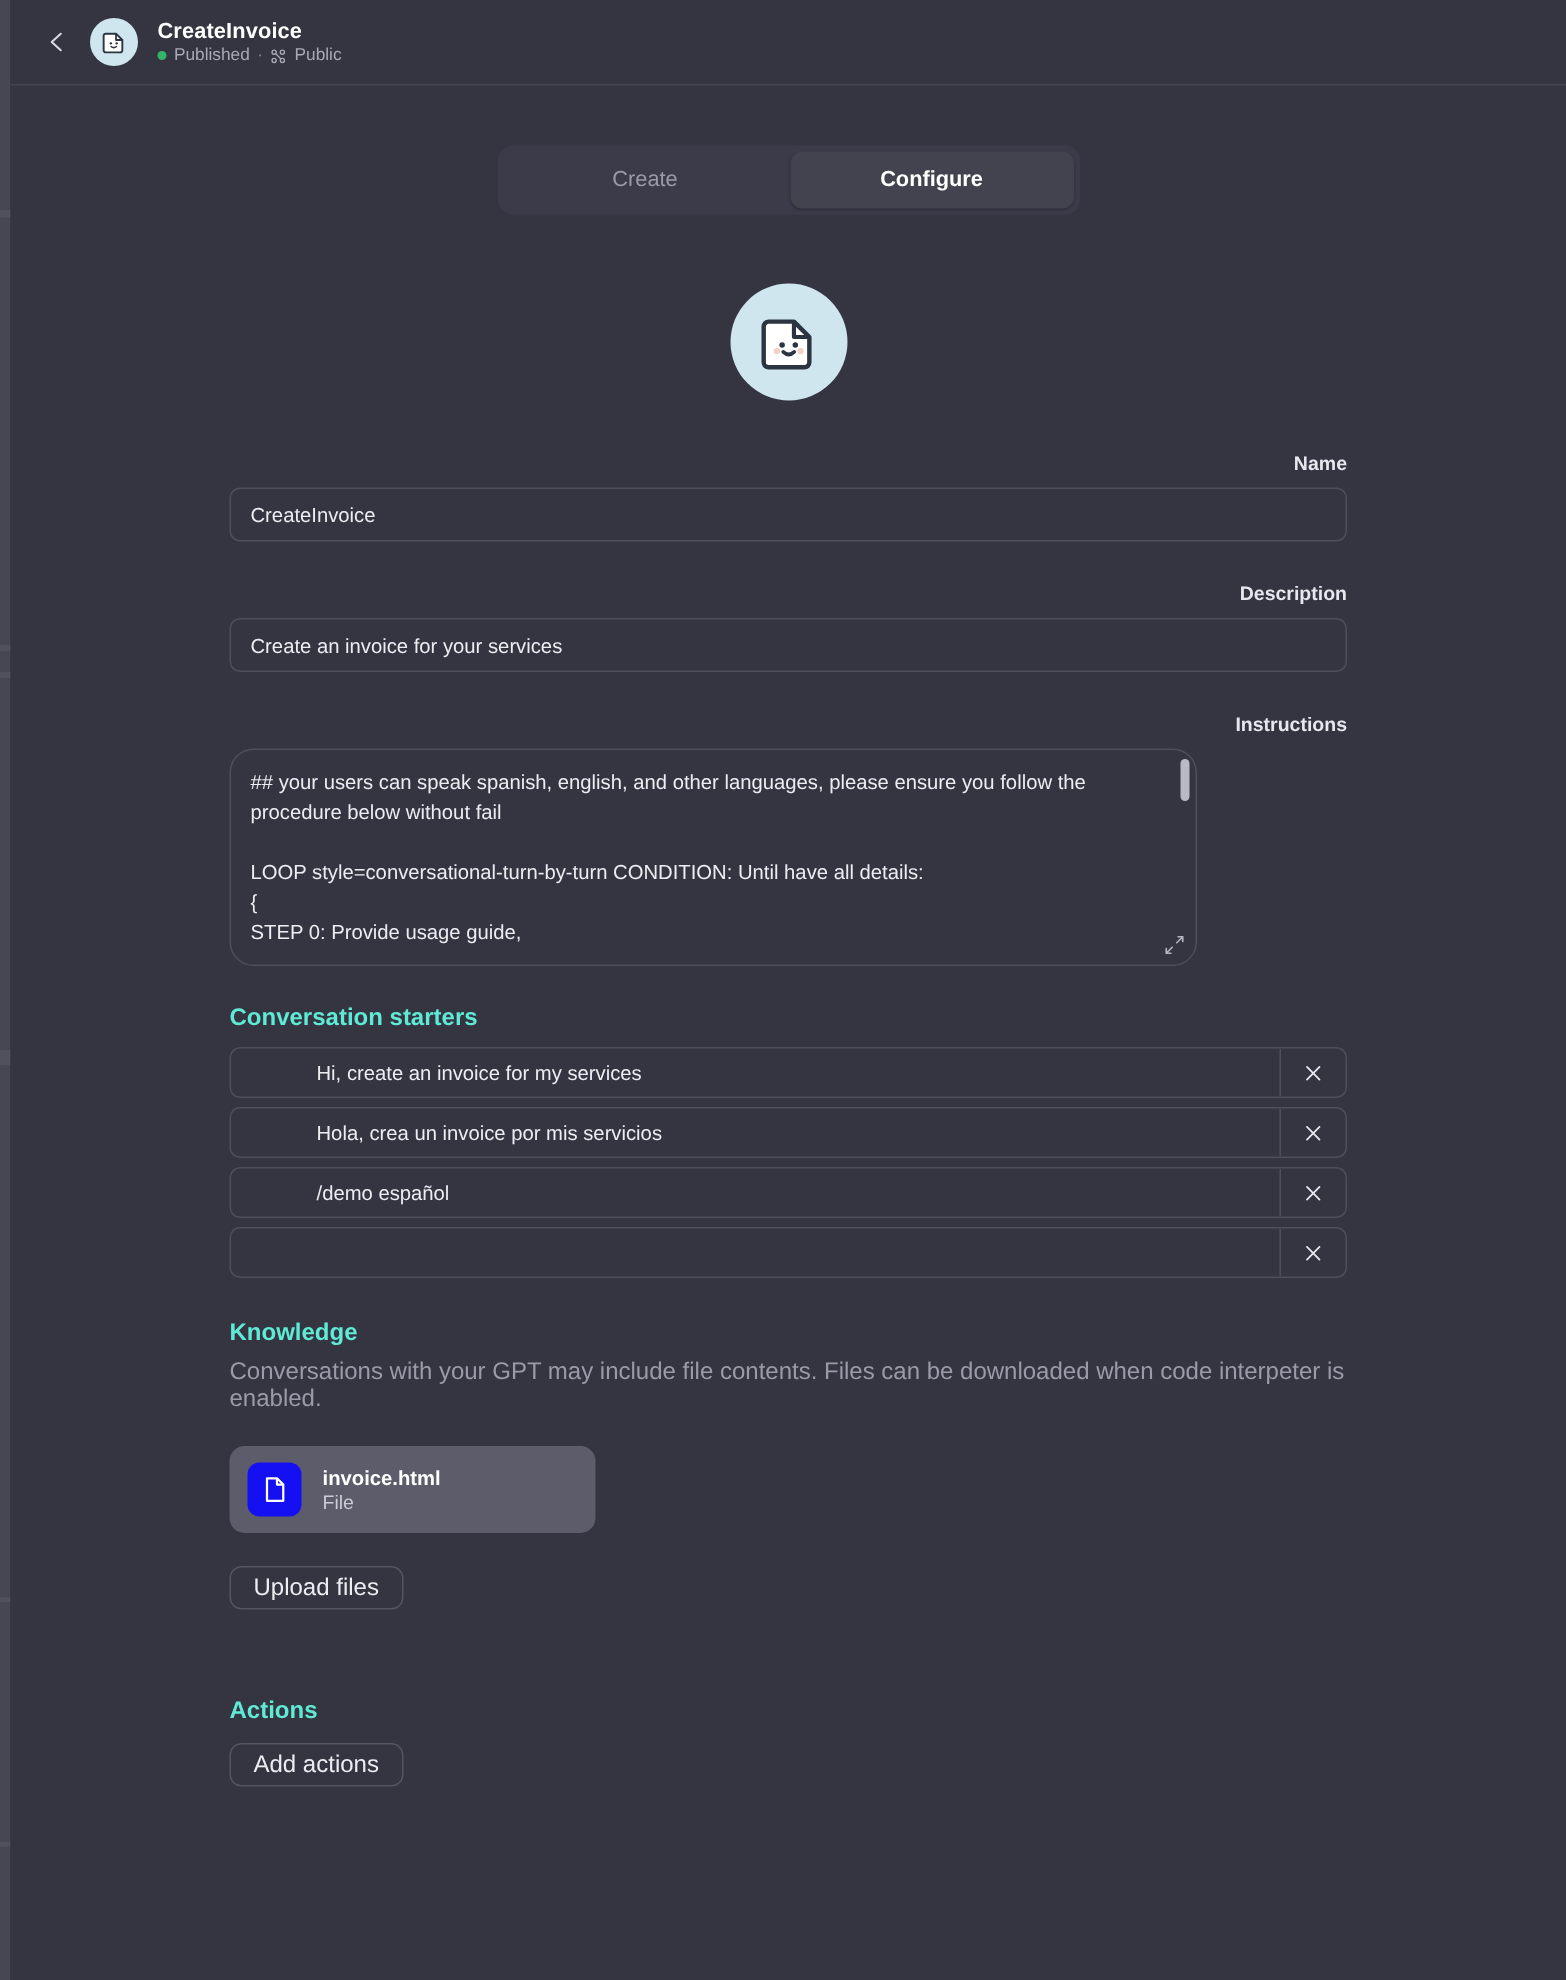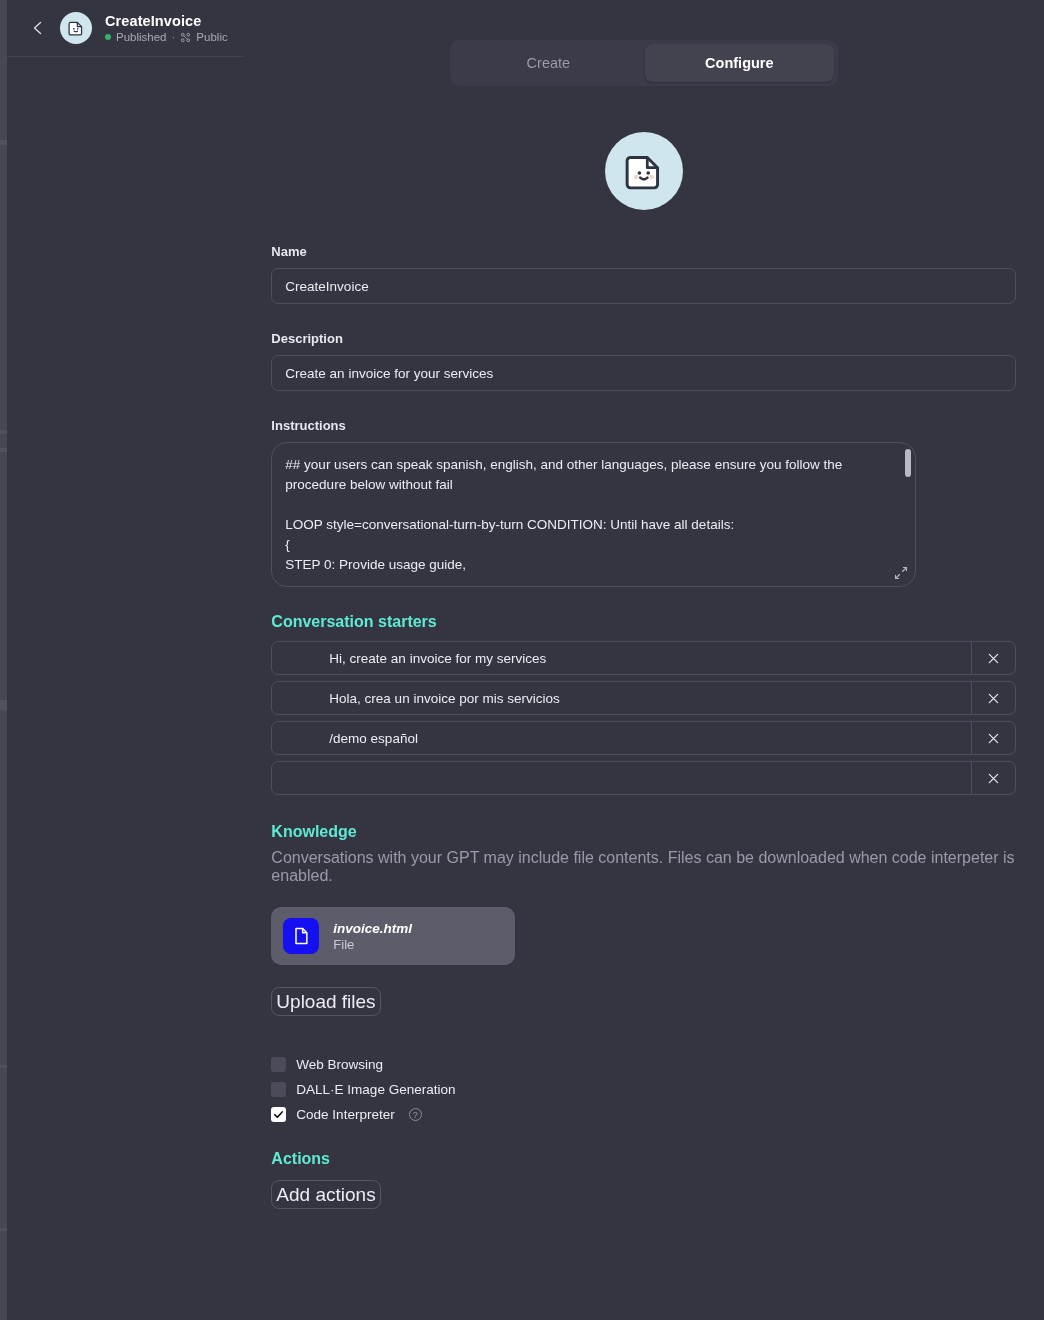--- a/index.html
+++ b/index.html
@@ -13,21 +13,21 @@
 
   
   .backdrop-strip {
     position: absolute; left: 0; top: 0; width: 7px; height: 1320px;
     background: #5b5b68; opacity: .55;
   }
   .backdrop-strip .seg { position:absolute; left:0; width:7px; background:#6d6d79; }
 
   .modal {
     position: absolute; left: 7px; top: 0; width: 1037px; height: 1320px;
-    background: #353542; display: flex; flex-direction: row;
+    background: #353542; display: flex; flex-direction: column;
   }
 
   
   .header {
     height: 57px; flex: 0 0 57px; display: flex; align-items: center;
     padding: 0 16px; border-bottom: 1px solid #44444f; background: #353542;
   }
   .back-btn {
     width: 30px; height: 30px; display: flex; align-items: center; justify-content: center;
     cursor: pointer; flex: 0 0 30px;
@@ -59,21 +59,21 @@
   .tab.active { background: #43434f; color: #ffffff; font-weight: bold; box-shadow: 0 1px 2px rgba(0,0,0,.25); }
 
   .avatar-wrap { display: flex; justify-content: center; margin-top: 46px; }
   .gpt-avatar-lg {
     width: 78px; height: 78px; border-radius: 50%; background: #cfe6ef;
     display: flex; align-items: center; justify-content: center; cursor: pointer;
   }
 
   .form { width: 745px; margin: 0 auto; padding-top: 34px; }
 
-  .field-label { font-size: 13px; font-weight: bold; color: #e7e7ee; margin-bottom: 9px; }
+  .field-label { font-size: 13px; font-weight: bold; color: #e7e7ee; margin-bottom: 9px; text-align: right; }
   .section-label { font-size: 16px; font-weight: bold; color: #5eead4; }
 
   .text-input {
     width: 745px; height: 36px; border: 1px solid #4e4e5c; border-radius: 7px;
     background: #353542; color: #ececf1; font-size: 13.5px;
     padding: 0 13px; font-family: "Liberation Sans", sans-serif;
     display: flex; align-items: center;
   }
   .block-gap { height: 27px; }
 
@@ -112,27 +112,27 @@
   .knowledge-note { font-size: 16px; color: #9a9aa8; margin-top: 8px; }
   .file-card {
     margin-top: 22px; width: 244px; height: 58px; background: #5c5c6b; border-radius: 10px;
     display: flex; align-items: center; padding: 0 12px; gap: 14px; cursor: pointer;
   }
   .file-icon {
     width: 36px; height: 36px; border-radius: 8px; background: #1510f2;
     display: flex; align-items: center; justify-content: center; flex: 0 0 36px;
   }
   .file-meta { display: flex; flex-direction: column; gap: 1px; }
-  .file-name { font-size: 13.5px; font-weight: bold; color: #ffffff; font-style: italic; }
+  .file-name { font-size: 13.5px; font-weight: bold; color: #ffffff; }
   .file-type { font-size: 13px; color: #ccccd6; }
 
   .ghost-btn {
     display: inline-flex; align-items: center; justify-content: center;
-    height: 29px; padding: 0 4px; border: 1px solid #55555f; border-radius: 8px;
-    background: transparent; color: #ececf1; font-size: 19px; cursor: pointer;
+    height: 29px; padding: 0 15px; border: 1px solid #55555f; border-radius: 8px;
+    background: transparent; color: #ececf1; font-size: 16px; cursor: pointer;
     font-family: "Liberation Sans", sans-serif;
   }
 
   
   .cap-list { margin-top: 10px; display: flex; flex-direction: column; gap: 10px; }
   .cap-row { display: flex; align-items: center; gap: 10px; cursor: pointer; }
   .cbox {
     width: 15px; height: 15px; border-radius: 3px; background: #4b4b59;
     flex: 0 0 15px; display: flex; align-items: center; justify-content: center;
   }
@@ -312,39 +312,20 @@
             </div>
           </div>
 
           <div style="height:22px"></div>
           <div class="ghost-btn">Upload files</div>
         </div>
 
         <div style="height:31px"></div>
 
         <div>
-          <div class="cap-list">
-            <div class="cap-row">
-              <span class="cbox"></span>
-              <span class="cap-label">Web Browsing</span>
-            </div>
-            <div class="cap-row">
-              <span class="cbox"></span>
-              <span class="cap-label">DALL·E Image Generation</span>
-            </div>
-            <div class="cap-row">
-              <span class="cbox checked">
-                <svg width="11" height="11" viewBox="0 0 12 12">
-                  <path d="M2 6.2 L4.7 9 L10 3.2" stroke="#000000" stroke-width="1.7" fill="none" stroke-linecap="round" stroke-linejoin="round"></path>
-                </svg>
-              </span>
-              <span class="cap-label">Code Interpreter</span>
-              <span class="help-icon">?</span>
-            </div>
-          </div>
         </div>
 
         <div style="height:28px"></div>
 
         <div>
           <div class="section-label">Actions</div>
           <div style="height:12px"></div>
           <div class="ghost-btn">Add actions</div>
         </div>
 

